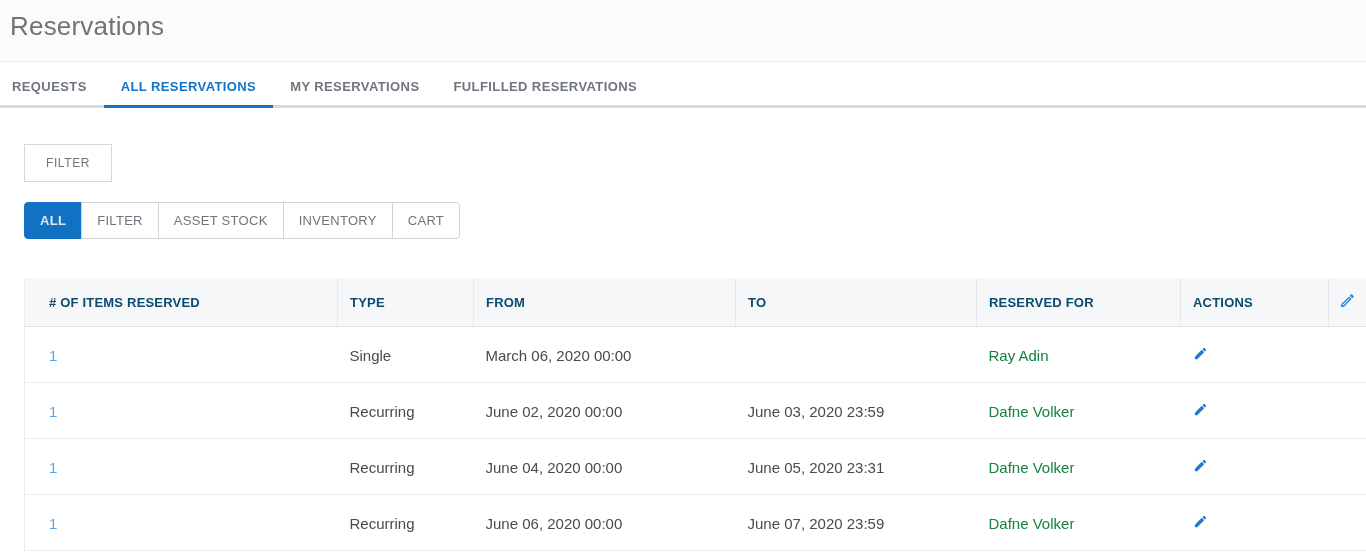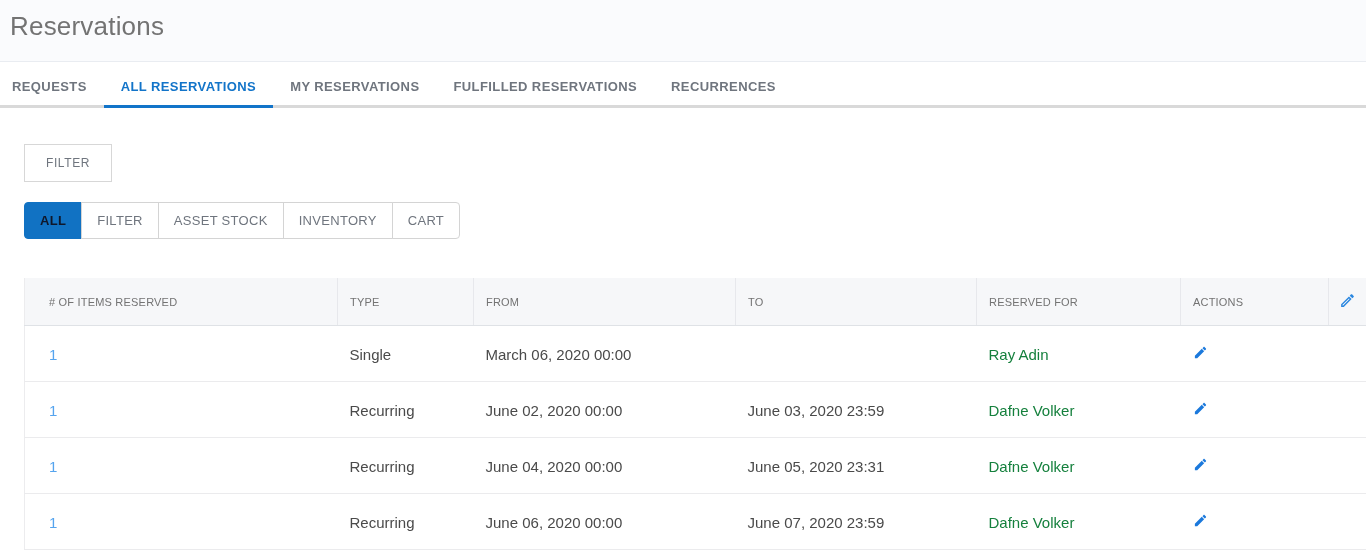--- a/index.html
+++ b/index.html
@@ -42,33 +42,33 @@
   }
   .pills{display:flex;margin-top:20px;}
   .pill{
     background:#fff;border:1px solid #d4d4d4;margin-left:-1px;
     padding:10px 15px;font-family:inherit;
     font-size:13px;letter-spacing:.3px;color:#6f757e;cursor:pointer;white-space:nowrap;
   }
   .pill:first-child{margin-left:0;border-radius:4px 0 0 4px;}
   .pill:last-child{border-radius:0 4px 4px 0;}
   .pill.active{
-    background:#1172c3;border-color:#1172c3;color:#0f172a;font-weight:700;
+    background:#1172c3;border-color:#1172c3;color:#e5e5e5;font-weight:700;
     border-radius:4px 0 0 4px;
     text-align:center;
   }
   
   table.res-table{
     width:1342px;margin-top:39px;
     border-collapse:collapse;table-layout:fixed;
     border-left:1px solid #ececee;
   }
   .res-table thead th{
     background:#f6f7f9;
-    color:#737373;font-size:11px;font-weight:400;letter-spacing:.2px;
+    color:#0c4a6e;font-size:13px;font-weight:700;letter-spacing:.2px;
     text-align:left;padding:17px 12px 16px;
     border-left:1px solid #e7e8ec;
     border-bottom:1px solid #dfe2e6;
     white-space:nowrap;overflow:hidden;
   }
   .res-table thead th:first-child{padding-left:24px;border-left:none;}
   .res-table thead th.icon-col{text-align:center;padding:14px 6px;}
   .res-table tbody td{
     font-size:15px;color:#4a4a4a;
     padding:19px 12px 18px;
@@ -90,21 +90,20 @@
 
 <header class="page-header">
   <h1 class="page-title">Reservations</h1>
 </header>
 
 <nav class="tabs">
   <div class="tab">REQUESTS</div>
   <div class="tab active">ALL RESERVATIONS</div>
   <div class="tab">MY RESERVATIONS</div>
   <div class="tab">FULFILLED RESERVATIONS</div>
-  <div class="tab">RECURRENCES</div>
 </nav>
 
 <div class="content">
 
   <button class="filter-btn">FILTER</button>
 
   <div class="pills">
     <button class="pill active">ALL</button>
     <button class="pill">FILTER</button>
     <button class="pill">ASSET STOCK</button>

